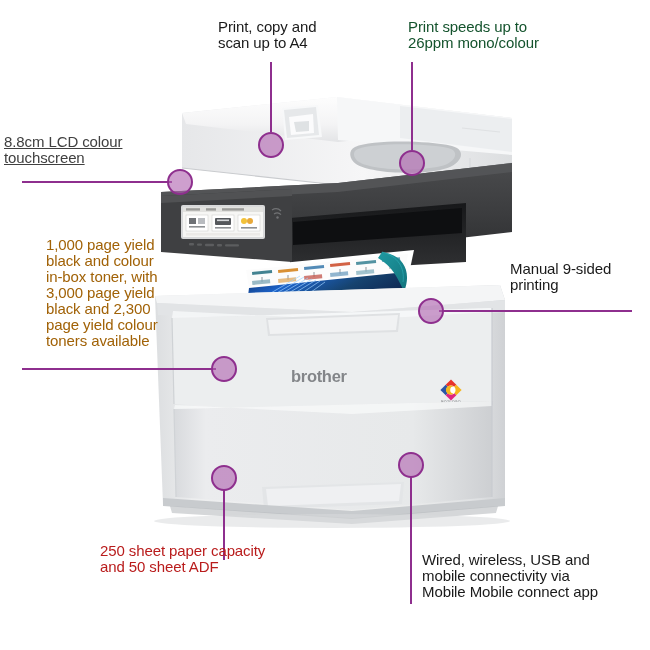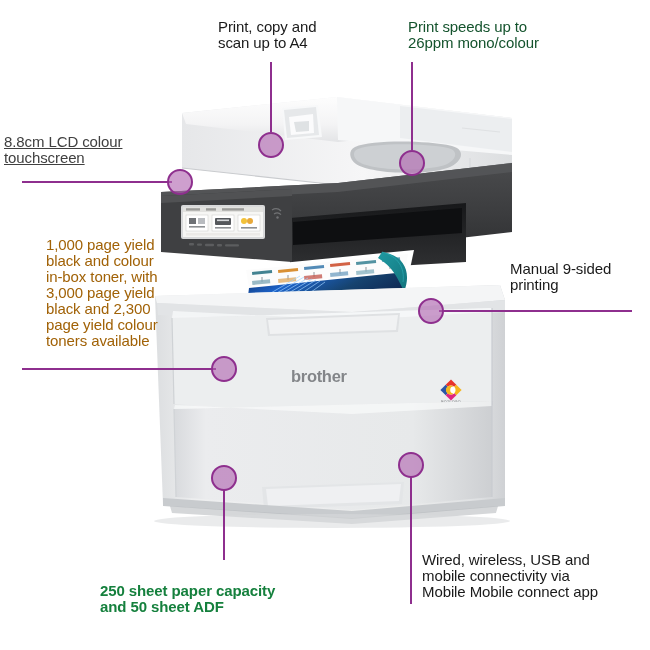--- a/index.html
+++ b/index.html
@@ -274,21 +274,21 @@
 3,000 page yield
 black and 2,300
 page yield colour
 toners available</div>
       <div class="leader h" style="background: rgb(142, 47, 142); left: 439px; top: 309.7px; width: 193px;"></div>
       <div class="dot" style="left: 418px; top: 298px; width: 26px; height: 26px; border-color: rgb(142, 47, 142);"></div>
       <div class="callout-text" style="left: 510px; top: 261px; color: rgb(26, 26, 26);">Manual 9-sided
 printing</div>
       <div class="leader v" style="background: rgb(142, 47, 142); left: 222.7px; top: 490px; height: 70px;"></div>
       <div class="dot" style="left: 211px; top: 465px; width: 26px; height: 26px; border-color: rgb(142, 47, 142);"></div>
-      <div class="callout-text" style="left: 100px; top: 583px; color: #15803d; font-weight: bold;">250 sheet paper capacity
+      <div class="callout-text" style="left: 100px; top: 543px; color: #b91c1c;">250 sheet paper capacity
 and 50 sheet ADF</div>
       <div class="leader v" style="background: rgb(142, 47, 142); left: 409.7px; top: 477px; height: 127px;"></div>
       <div class="dot" style="left: 398px; top: 452px; width: 26px; height: 26px; border-color: rgb(142, 47, 142);"></div>
       <div class="callout-text" style="left: 422px; top: 552px; color: rgb(26, 26, 26);">Wired, wireless, USB and
 mobile connectivity via
 Mobile Mobile connect app</div>
     </div>
 
 </div>
 

